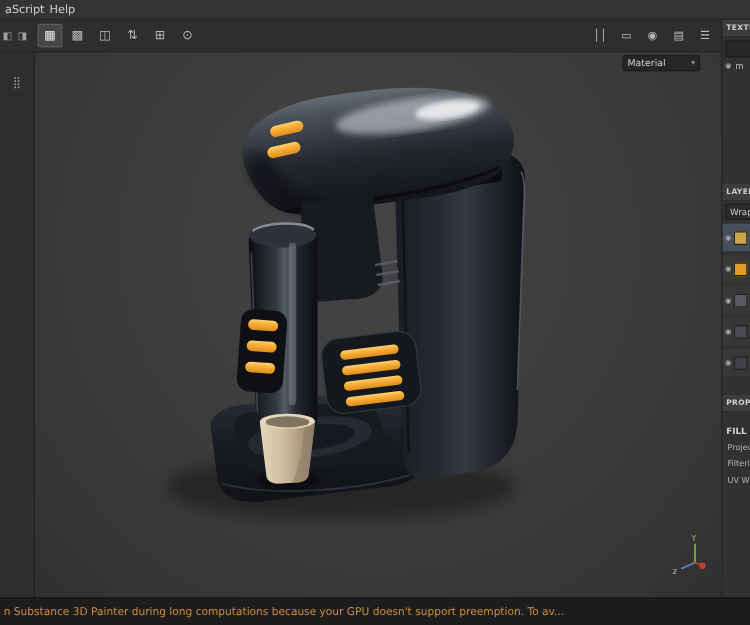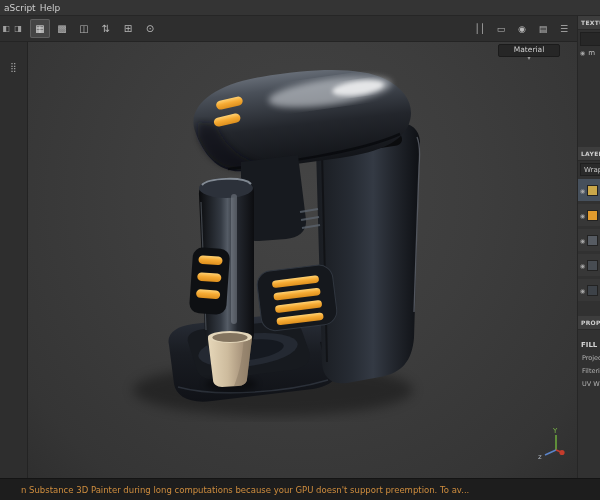--- a/index.html
+++ b/index.html
@@ -19,25 +19,25 @@
   .tb-right{position:absolute;right:6px;top:0;height:26px;display:flex;align-items:center;gap:5px;}
   .tb-right .tb-btn{width:16px;font-size:9px;}
   .left-strip{position:absolute;left:0;top:42px;width:28px;bottom:22px;background:#2e2e2e;
               border-right:1px solid #232323;display:flex;flex-direction:column;align-items:center;padding-top:20px;box-sizing:border-box;}
   .left-strip .tools{font-size:9px;color:#9a9a9a;}
   .viewport{position:absolute;left:28px;top:42px;right:22px;bottom:22px;overflow:hidden;
             background:radial-gradient(ellipse at 50% 35%, #444444 0%, #3d3d3d 45%, #353535 85%, #2f2f2f 100%);}
   .vp-svg{position:absolute;left:0;top:0;}
   .material-dd{position:absolute;top:2px;right:18px;width:62px;height:13px;background:#262626;
                border:1px solid #1b1b1b;border-radius:2px;display:flex;align-items:center;
-               font-size:7.5px;color:#cfcfcf;padding:0 3px;box-sizing:border-box;justify-content:space-between;flex-direction:column;}
+               font-size:7.5px;color:#cfcfcf;padding:0 3px;box-sizing:border-box;justify-content:space-between;}
   .material-dd .caret{font-size:6px;color:#9a9a9a;}
   .axis-gizmo{position:absolute;right:8px;bottom:18px;}
   .statusbar{position:absolute;left:0;bottom:0;width:600px;height:22px;background:#1d1d1d;
-             border-top:1px solid #141414;display:flex;align-items:center;padding-left:21px;box-sizing:border-box;}
+             border-top:1px solid #141414;display:flex;align-items:center;padding-left:3px;box-sizing:border-box;}
   .status-msg{font-size:8.5px;color:#cf8d3e;white-space:nowrap;overflow:hidden;}
   
   .right-panel{position:absolute;right:0;top:16px;width:22px;bottom:22px;background:#313131;
                border-left:1px solid #262626;overflow:hidden;}
   .rp-inner{width:150px;}
   .rp-header{height:13px;background:#3d3d3d;border-bottom:1px solid #292929;font-size:6px;
              font-weight:bold;color:#cfcfcf;letter-spacing:.3px;display:flex;align-items:center;
              padding-left:3px;white-space:nowrap;}
   .rp-select{height:12px;background:#272727;border:1px solid #1f1f1f;margin:2px 2px 0 2px;width:130px;}
   .rp-row{height:13px;display:flex;align-items:center;gap:3px;padding-left:2px;font-size:7px;

